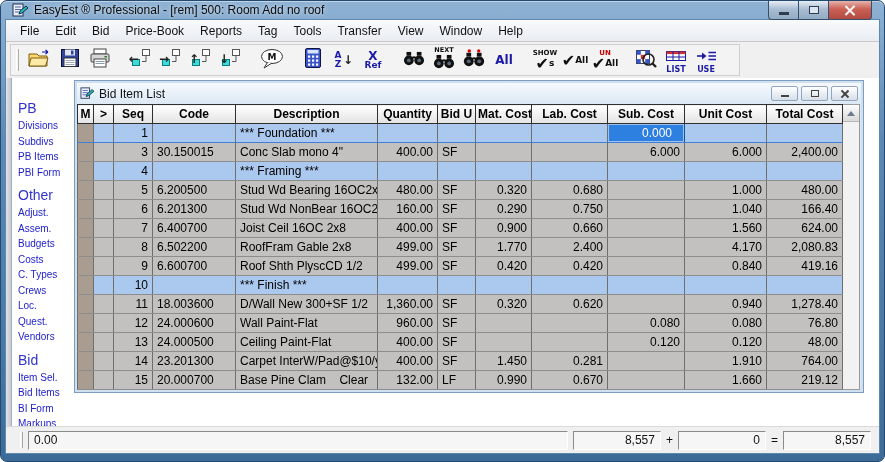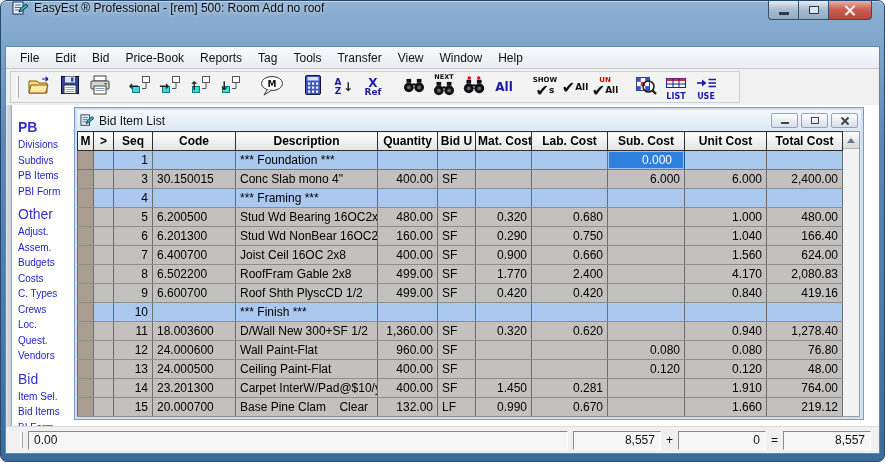--- a/index.html
+++ b/index.html
@@ -5,21 +5,21 @@
   * { box-sizing: border-box; }
   html,body { margin:0; padding:0; background:#fff; }
   body { width:885px; height:462px; overflow:hidden;
          font-family:"Liberation Sans","DejaVu Sans",sans-serif; }
 
   
   .window { width:885px; height:462px; border:1px solid #24496f; border-radius:7px;
             background:linear-gradient(#8fb2d4,#5d89b6 30%,#4a7aa8 70%,#3c6b97);
             padding:0 4px 7px 4px; display:flex; flex-direction:column;
             box-shadow:inset 0 1px 0 rgba(255,255,255,.45); position:relative; }
-  .titlebar { height:45px; display:flex; padding:0 8px 0 7px; flex:none; }
+  .titlebar { height:18px; display:flex; align-items:center; padding:0 8px 0 7px; flex:none; }
   .app-icon { width:16px; height:15px; margin-right:6px; display:inline-flex; }
   .title { font-size:12px; color:#0c0c0c; text-shadow:0 0 4px rgba(255,255,255,.8); }
   .win-btns { position:absolute; top:0; right:12px; display:flex; }
   .wbtn { width:30px; height:19px; border:1px solid #35506e; border-top:none;
           display:flex; align-items:center; justify-content:center;
           background:linear-gradient(#e6edf5,#a9bdd2 45%,#92abc4); }
   .wbtn.minb { border-radius:0 0 0 4px; border-right:none; }
   .wbtn.maxb { border-right:none; }
   .wbtn.closeb { width:44px; border-radius:0 0 4px 0;
           background:linear-gradient(#e6b3ac,#cb6055 45%,#b04a40); }
@@ -64,21 +64,21 @@
   .xref-icon .t2 { color:#1a1aa6; font-size:9px; }
   .all-icon .t1 { color:#1a1aa6; font-size:12px; line-height:12px; }
   .uncheck-all-icon .t1 { color:#cc0000; }
   .find-next-icon .t1 { font-size:6.5px; }
 
   
   .client { flex:1; display:flex; background:#fff; overflow:hidden; }
   .left-strip { width:6px; flex:none; background:linear-gradient(90deg,#dfe3e9,#c3c9d2); border-right:1px solid #a9aeb8; }
   .sidebar { width:62px; flex:none; padding:6px 0 0 6px; background:#fff; }
   .sheading { color:#3333cc; font-size:14px; margin:7px 0 2px 0; }
-  .sheading:first-child { margin-top:8px;font-weight:bold; }
+  .sheading:first-child { margin-top:16px; }
   .slink { color:#2222cc; font-size:10px; line-height:15.5px; cursor:pointer; white-space:nowrap; }
   .mdi { flex:1; background:#fff; position:relative; overflow:hidden; }
 
   
   .child { position:absolute; top:2px; left:0; width:790px;
            border:1px solid #7d9cbe; background:#d9e6f4;
            box-shadow:inset 0 0 0 2px #cfe0f0; padding:2px; }
   .child-titlebar { height:21px; display:flex; align-items:center; padding:0 3px;
            background:linear-gradient(#f5f9fd,#dce8f4); }
   .child-icon { width:14px; height:13px; margin-right:5px; display:inline-flex; }

